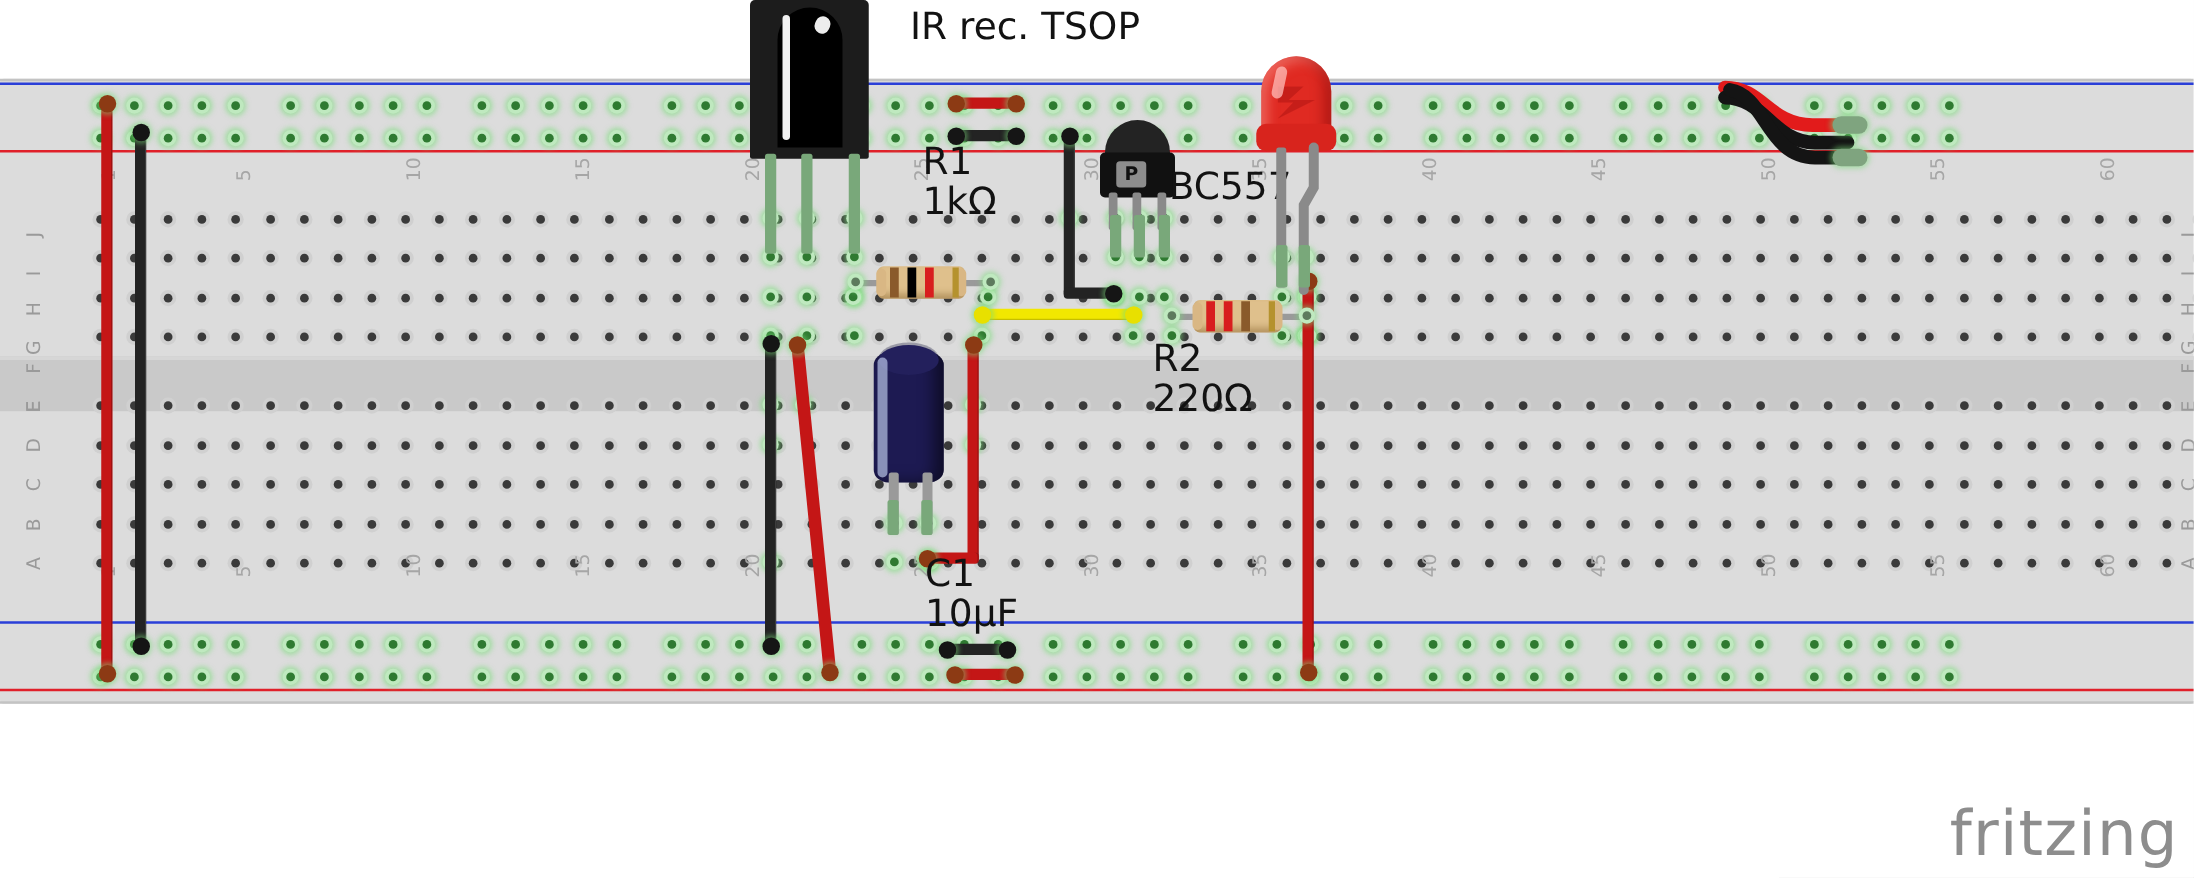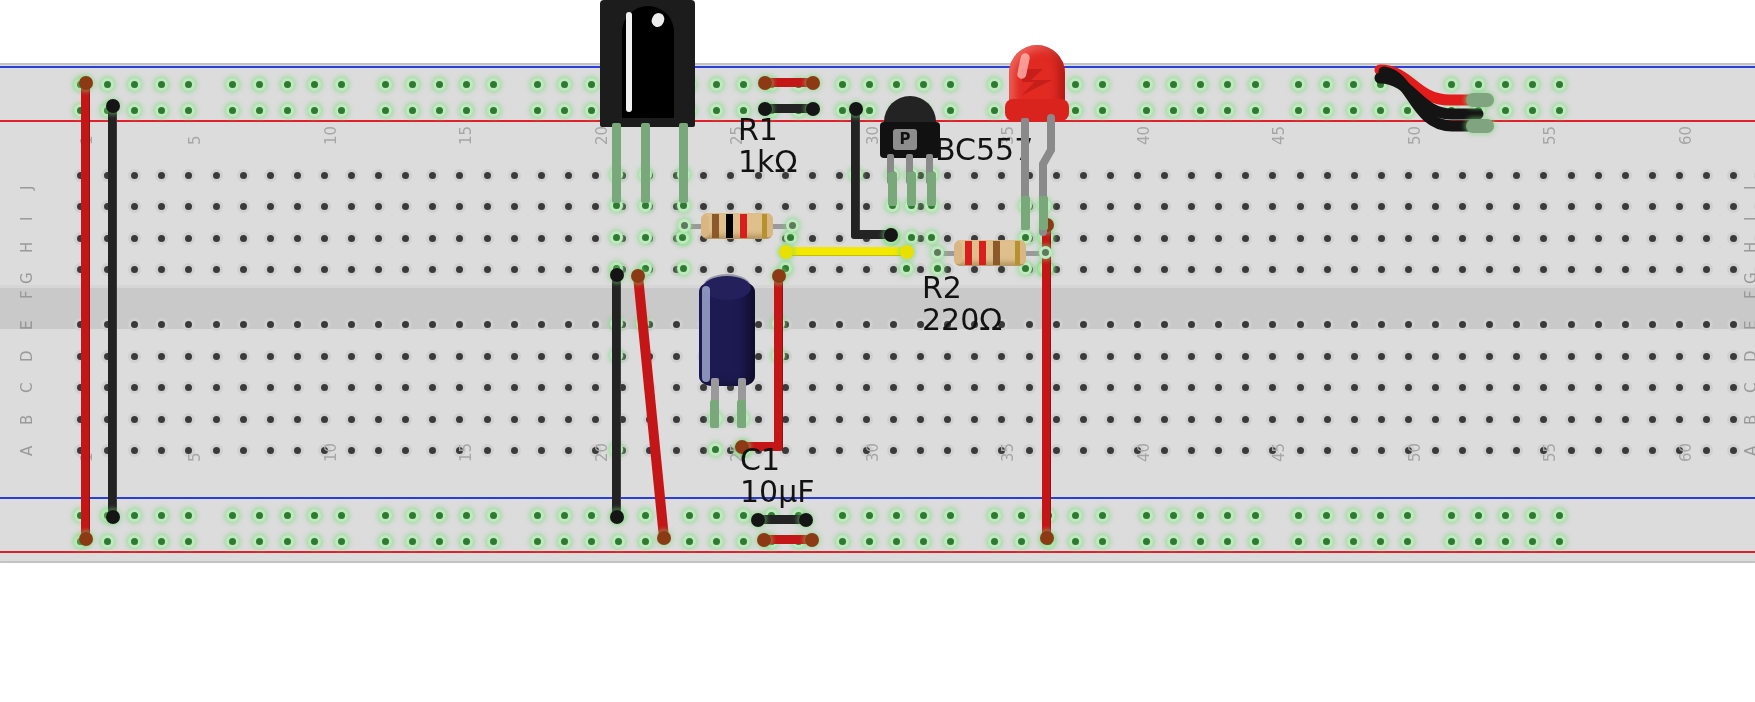--- a/index.html
+++ b/index.html
@@ -2694,20 +2694,21 @@
 
   <div id="tsop">
     <div class="body"></div>
     <div class="dome"></div>
     <div class="gl1"></div>
     <div class="gl2"></div>
   </div>
   <div class="leg" style="left:612px;top:123px;height:80px;"></div>
   <div class="leg" style="left:641px;top:123px;height:80px;"></div>
   <div class="leg" style="left:679px;top:123px;height:80px;"></div>
+  <div class="clabel" style="left:728px;top:6px;">IR rec. TSOP</div>
 
   <div class="res" style="left:682px;top:218px;width:110px;">
     <div class="wireL" style="left:0;width:22px;"></div>
     <div class="wireR" style="left:88px;width:22px;"></div>
     <div class="body" style="left:20px;width:70px;"></div>
     <div class="cone-l" style="left:19px;"></div>
     <div class="cone-r" style="left:83px;"></div>
     <div class="band" style="left:30px;width:7px;background:#8a5a2b;"></div>
     <div class="band" style="left:44px;width:7px;background:#000000;"></div>
     <div class="band" style="left:58px;width:7px;background:#d81e1e;"></div>
@@ -2785,14 +2786,15 @@
   <svg class="ovl">
     <path d="M1380,70 C1410,70 1415,100 1450,100 L1478,100" stroke="#e21b1b" stroke-width="11" fill="none" stroke-linecap="round"></path>
     <path d="M1380,78 C1412,78 1418,114 1452,114 L1478,114" stroke="#141414" stroke-width="11" fill="none" stroke-linecap="round"></path>
   </svg>
   <svg class="ovl">
     <path d="M1384,72 C1412,76 1414,126 1452,126 L1478,126" stroke="#141414" stroke-width="11" fill="none" stroke-linecap="round"></path>
   </svg>
   <div style="position:absolute;left:1466px;top:93px;width:28px;height:14px;background:#7fa47f;border-radius:7px;box-shadow:0 0 4px 2px rgba(120,220,120,.5);"></div>
   <div style="position:absolute;left:1466px;top:119px;width:28px;height:14px;background:#7fa47f;border-radius:7px;box-shadow:0 0 4px 2px rgba(120,220,120,.5);"></div>
 
+  <div id="frz">fritzing</div>
 
 </div>
 
 </body></html>

